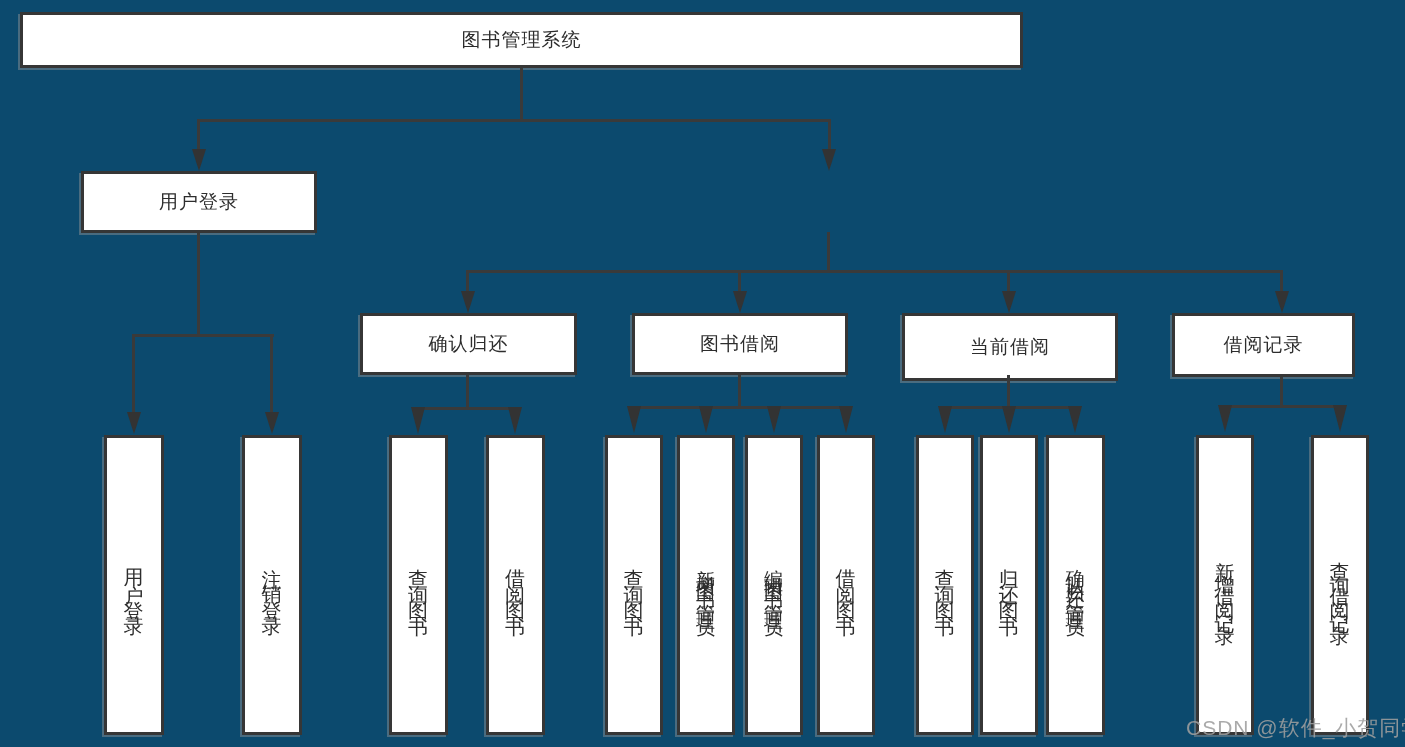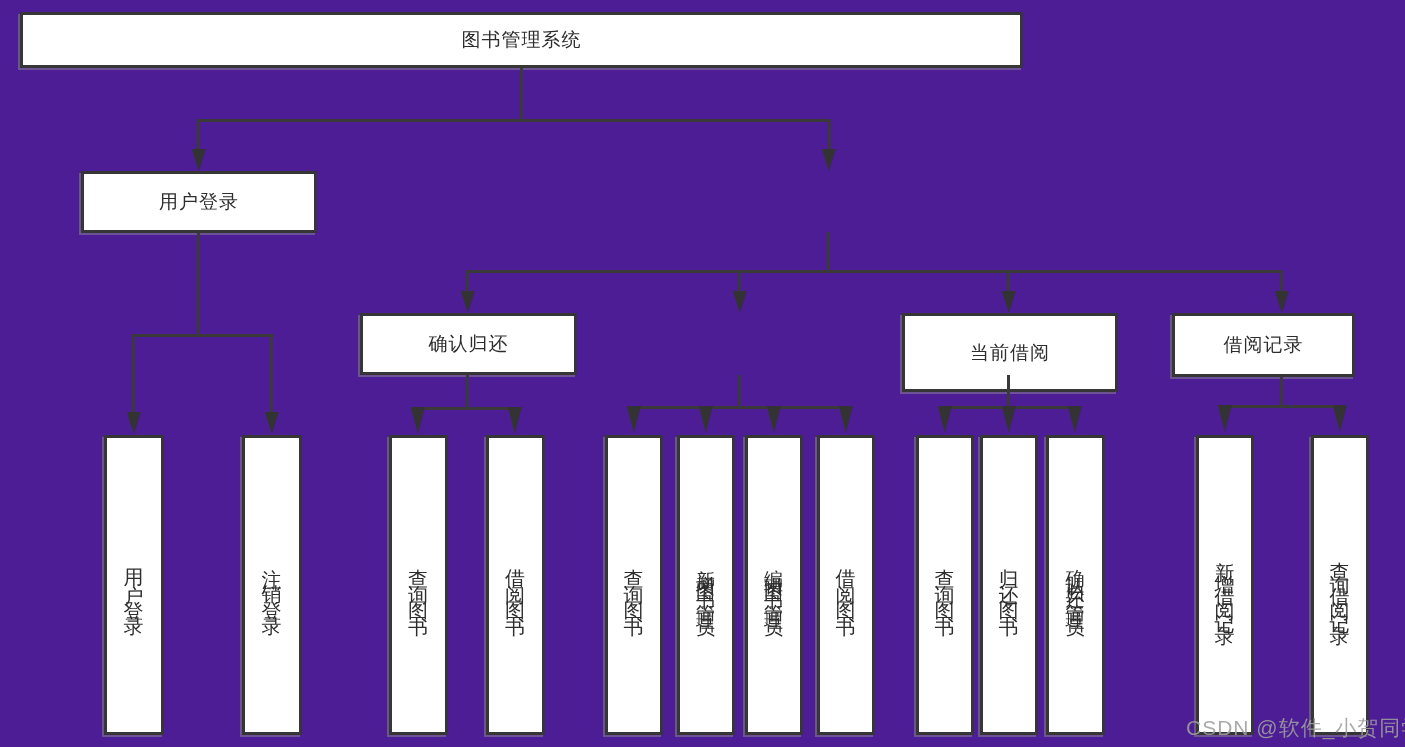--- a/index.html
+++ b/index.html
@@ -1,19 +1,19 @@
 <!DOCTYPE html>
 <html><head>
 <meta charset="utf-8">
 <style>
   html,body{margin:0;padding:0;background:#ffffff;}
   .stage{
     position:relative;
     width:1405px;height:747px;
-    background:#4c1d95;
+    background:#0c4a6e;
     font-family:"Liberation Sans","DejaVu Sans",sans-serif;
     overflow:hidden;
   }
   
   .hbox,.vbox{
     position:absolute;
     box-sizing:border-box;
     background:#ffffff;
     border:3px solid #363636;
     box-shadow:-2px 2px 0 rgba(150,150,150,0.45);
@@ -91,21 +91,24 @@
   <div class="vline" style="left:1007px;top:270px;height:22px;"></div>
   <div class="vline" style="left:1280px;top:270px;height:22px;"></div>
   <div class="arrow" style="left:461px;top:291px;"></div>
   <div class="arrow" style="left:733px;top:291px;"></div>
   <div class="arrow" style="left:1002px;top:291px;"></div>
   <div class="arrow" style="left:1275px;top:291px;"></div>
 
   <div class="hbox" style="left:360px;top:313px;width:217px;height:62px;">
     <span>确认归还</span>
   </div>
-  <div class="hbox" style="left:902px;top:313px;width:216px;height:79px;">
+  <div class="hbox" style="left:632px;top:313px;width:216px;height:62px;">
+    <span>图书借阅</span>
+  </div>
+  <div class="hbox" style="left:902px;top:313px;width:216px;height:68px;">
     <span>当前借阅</span>
   </div>
   <div class="hbox" style="left:1172px;top:313px;width:183px;height:64px;">
     <span>借阅记录</span>
   </div>
 
   <div class="vline" style="left:466px;top:375px;height:34px;"></div>
   <div class="hline" style="left:417px;top:407px;width:101px;"></div>
   <div class="arrow ar27" style="left:411px;top:407px;"></div>
   <div class="arrow ar27" style="left:508px;top:407px;"></div>

